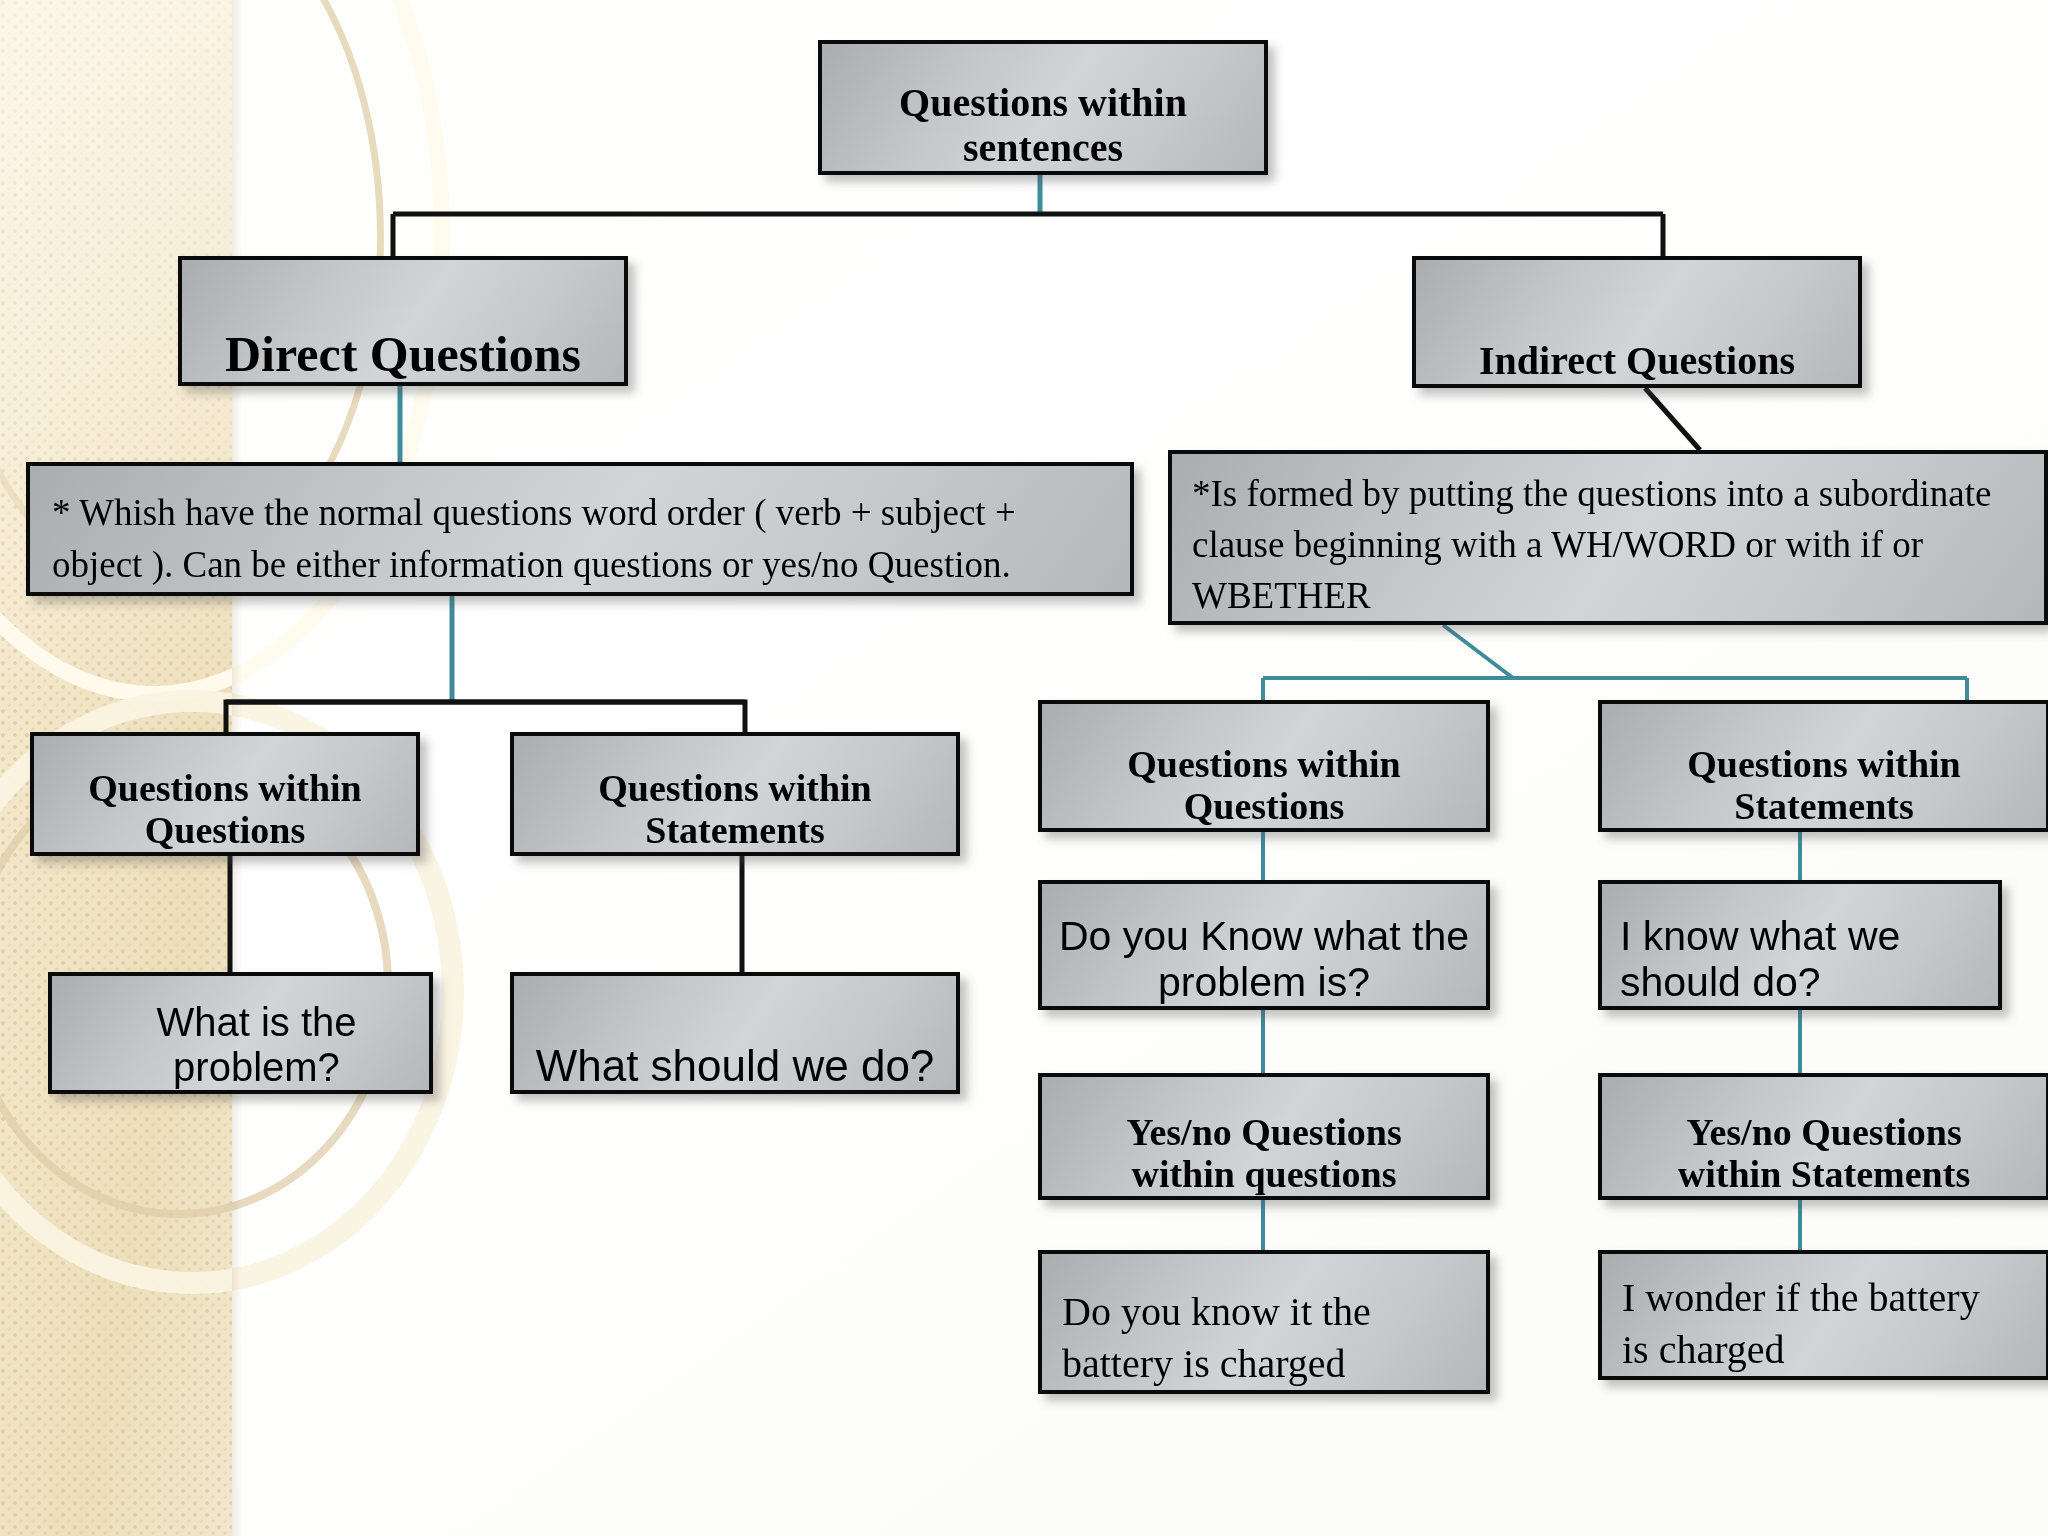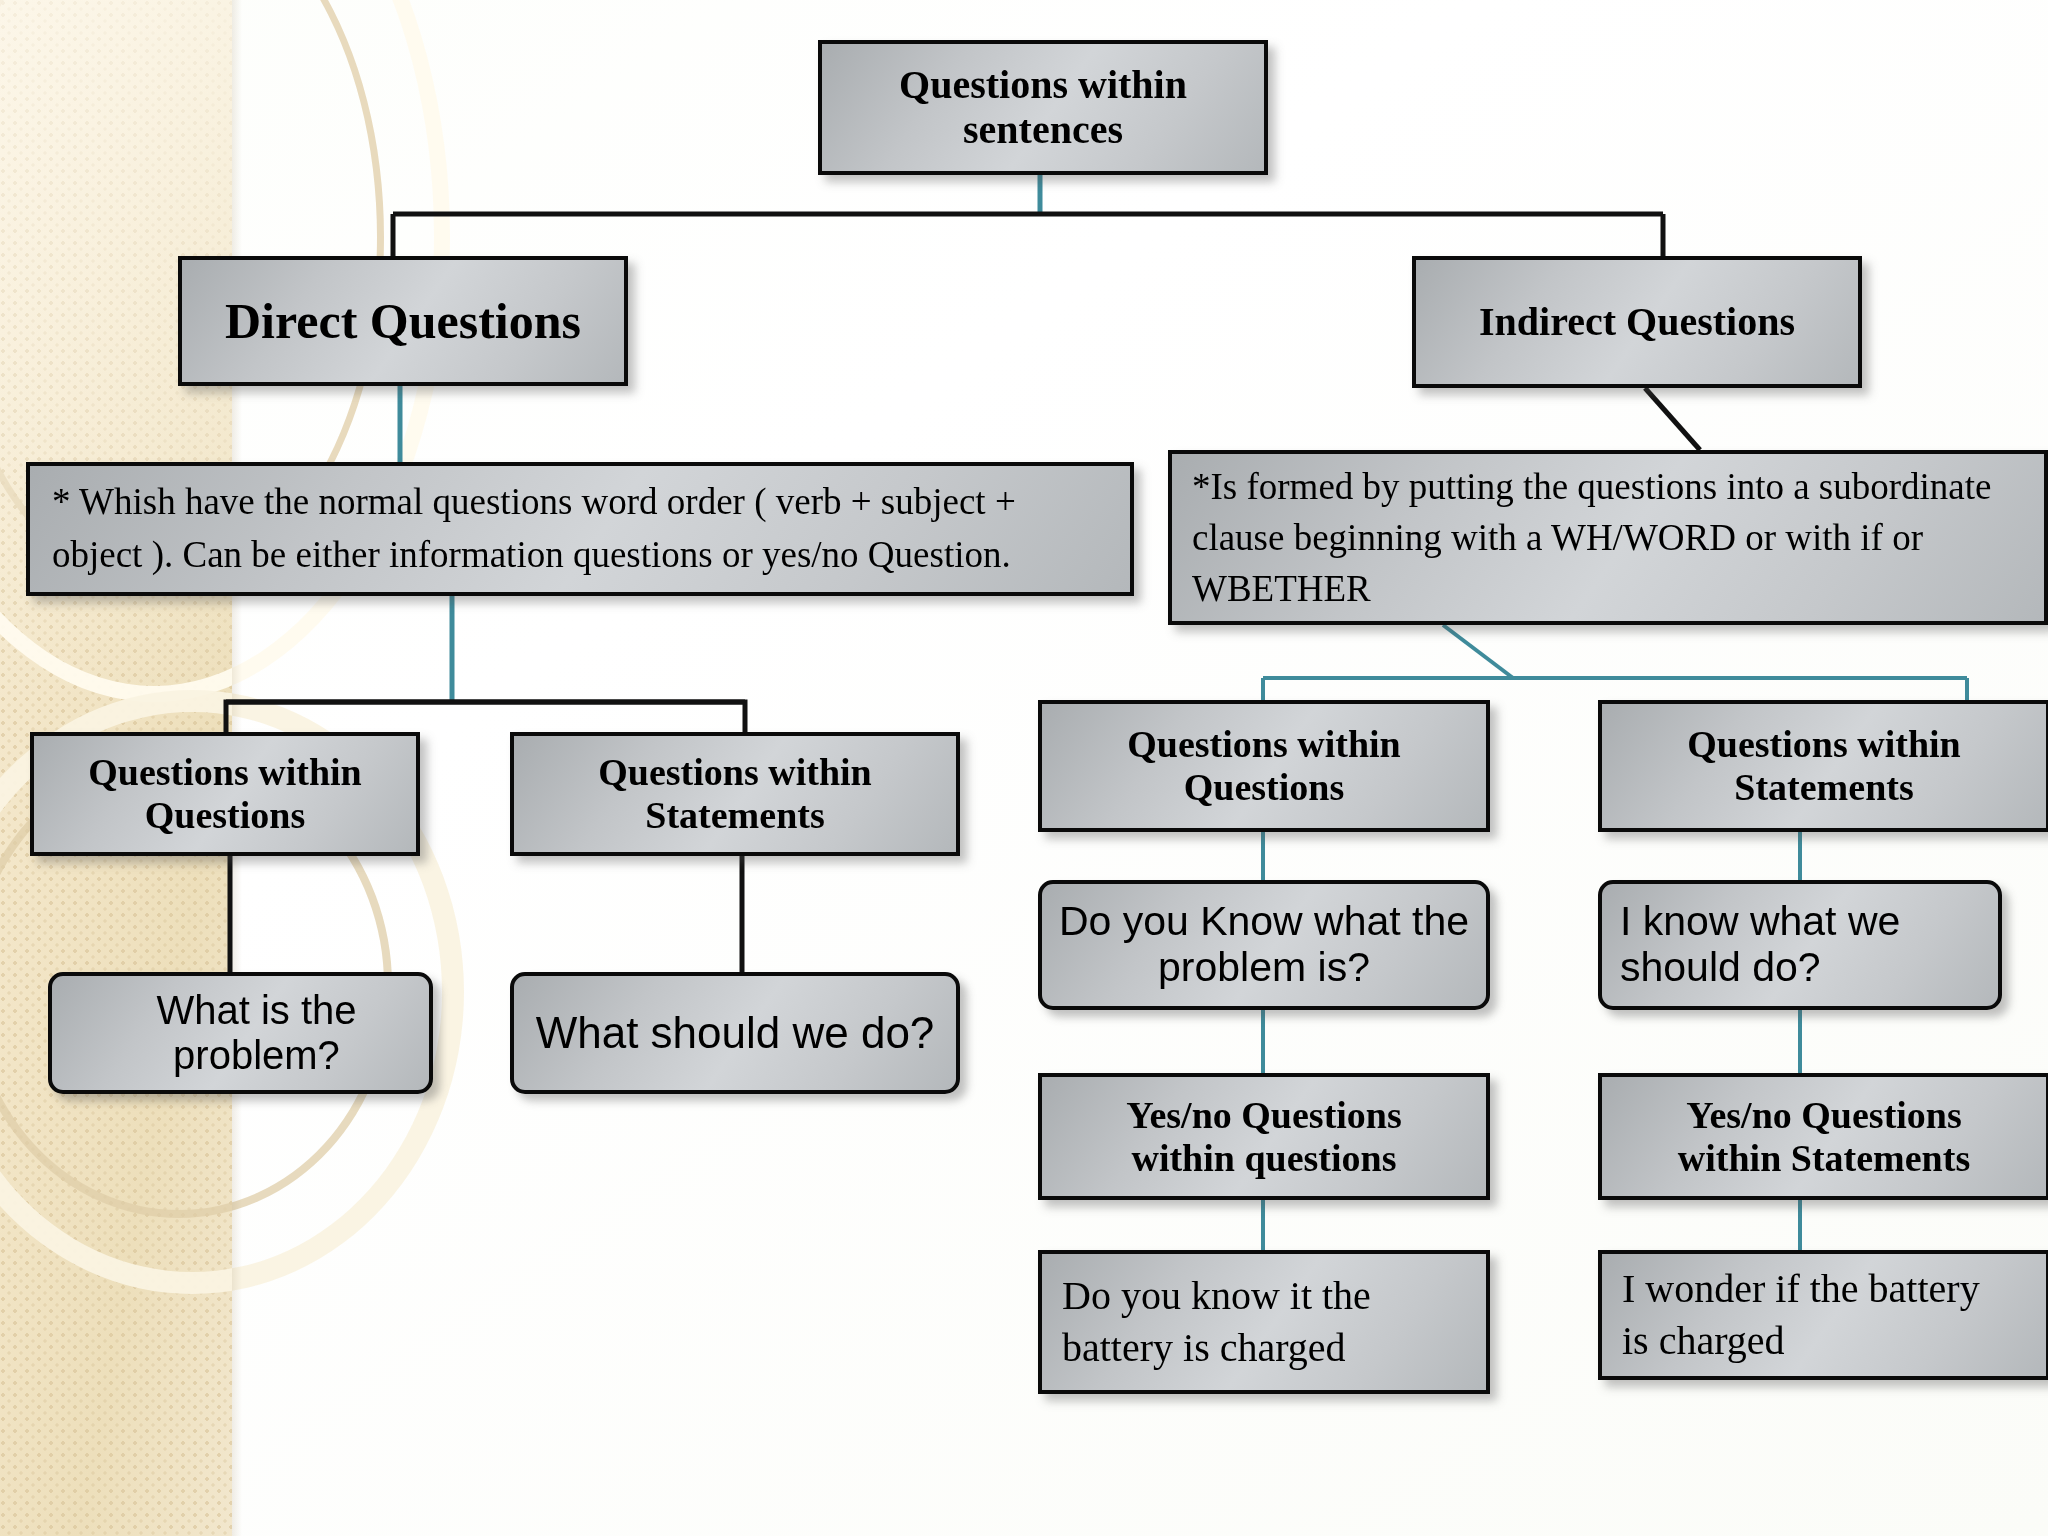--- a/index.html
+++ b/index.html
@@ -87,21 +87,21 @@
   }
 
   
   .node {
     position: absolute;
     box-sizing: border-box;
     border: 4px solid #0a0a0a;
     background: linear-gradient(125deg, #a9adb0 0%, #c2c5c8 28%, #d2d5d8 52%, #c5c8cb 76%, #b4b8bb 100%);
     box-shadow: 7px 7px 9px rgba(80,80,80,0.35);
     display: flex;
-    align-items: center;
+    align-items: flex-end;
     color: #000000;
     line-height: 1.12;
     overflow: hidden;
   }
   .node .inner {
     width: 100%;
     padding: 0 14px;
     box-sizing: border-box;
   }
   .ctr { justify-content: center; }
@@ -111,21 +111,20 @@
     font-family: "Liberation Serif", "DejaVu Serif", serif;
     font-weight: bold;
   }
   .serif-reg {
     font-family: "Liberation Serif", "DejaVu Serif", serif;
     font-weight: normal;
   }
   .sans-reg {
     font-family: "Liberation Sans", "DejaVu Sans", sans-serif;
     font-weight: normal;
-    border-radius: 15px;
   }
 </style>
 </head>
 <body>
 
 <div id="slide">
 
   <div id="decor-band">
     <div class="arc" id="arc-a"></div>
     <div class="arc" id="arc-b"></div>

